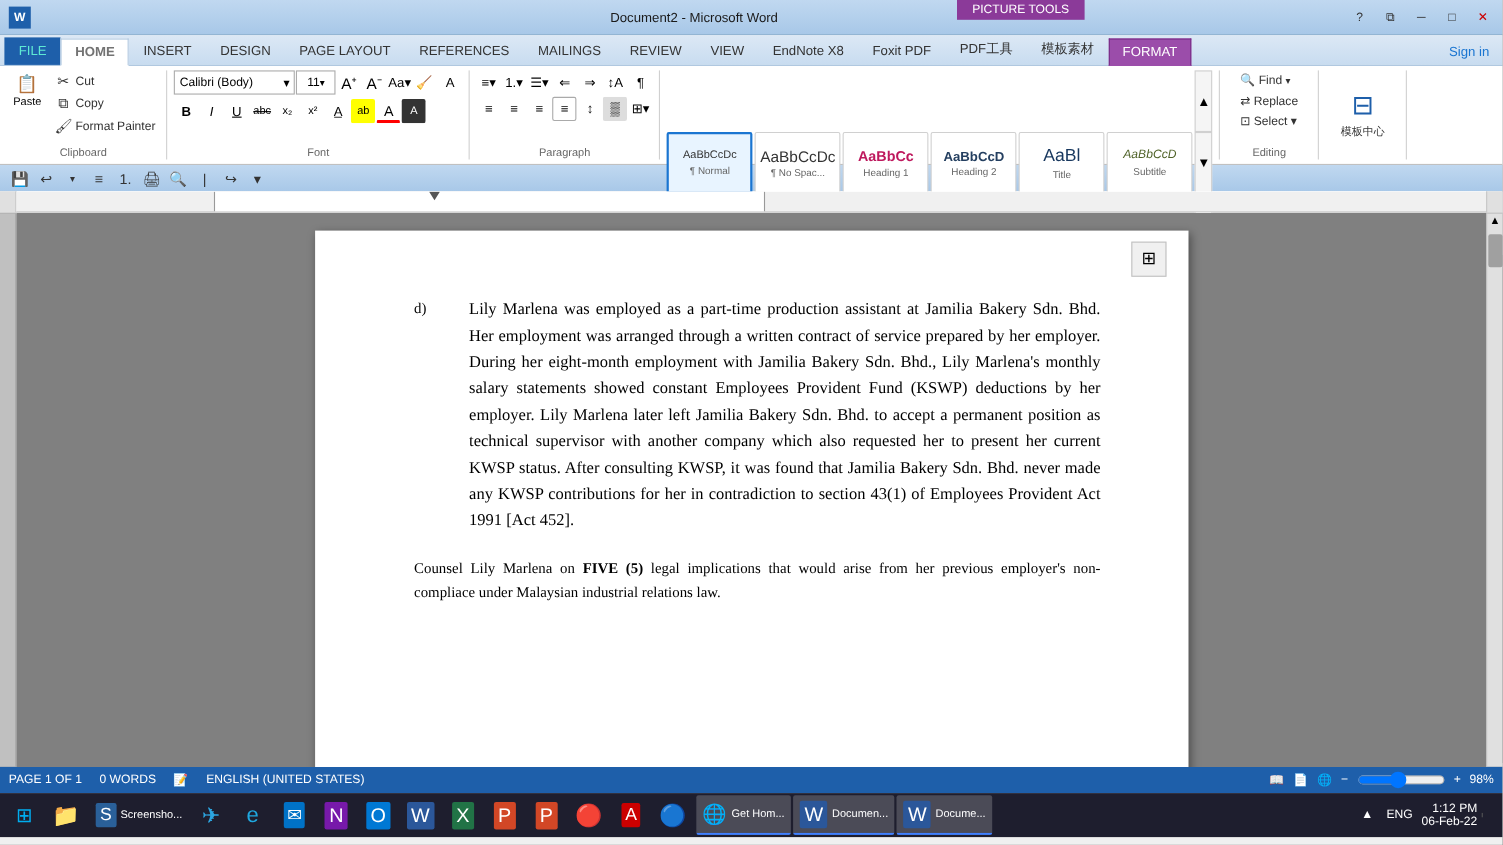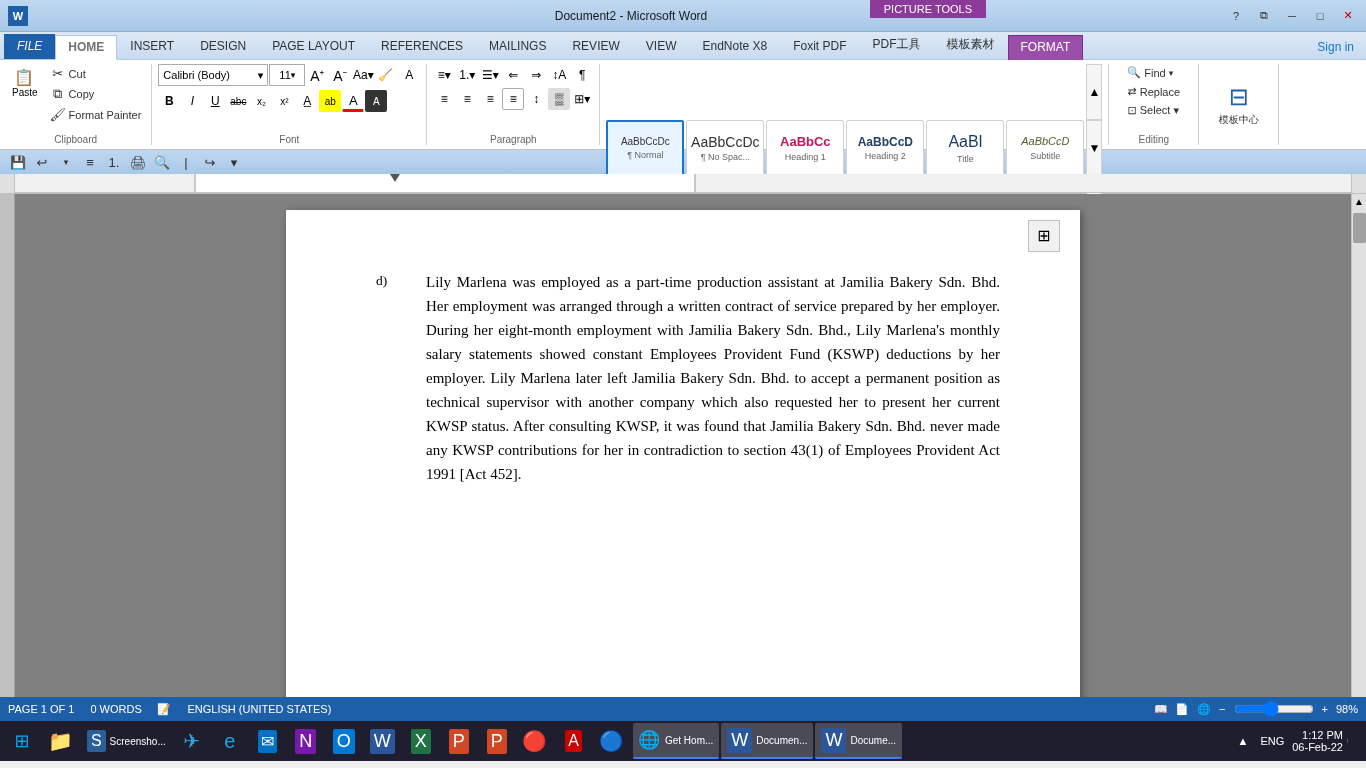--- a/index.html
+++ b/index.html
@@ -367,21 +367,21 @@
   <div class="title-bar-right">
     <div class="title-bar-btn">?</div>
     <div class="title-bar-btn">⧉</div>
     <div class="title-bar-btn">─</div>
     <div class="title-bar-btn">□</div>
     <div class="title-bar-btn" style="color:#c00;">✕</div>
   </div>
 </div>
 
 <div class="ribbon-tabs">
-  <div class="ribbon-tab" style="background:#1e5faa;color:#fef9c3;font-style:italic;">FILE</div>
+  <div class="ribbon-tab" style="background:#1e5faa;color:#5eead4;">FILE</div>
   <div class="ribbon-tab active">HOME</div>
   <div class="ribbon-tab">INSERT</div>
   <div class="ribbon-tab">DESIGN</div>
   <div class="ribbon-tab">PAGE LAYOUT</div>
   <div class="ribbon-tab">REFERENCES</div>
   <div class="ribbon-tab">MAILINGS</div>
   <div class="ribbon-tab">REVIEW</div>
   <div class="ribbon-tab">VIEW</div>
   <div class="ribbon-tab">EndNote X8</div>
   <div class="ribbon-tab">Foxit PDF</div>
@@ -573,20 +573,23 @@
   <div style="flex:1;overflow-y:auto;overflow-x:hidden;display:flex;justify-content:center;padding:16px 0;background:#808080;">
     <div class="page">
 
       <div class="doc-image-btn">⊞</div>
 
       <div class="paragraph-item">
         <div class="para-label">d)</div>
         <div class="para-text">Lily Marlena was employed as a part-time production assistant at Jamilia Bakery Sdn. Bhd. Her employment was arranged through a written contract of service prepared by her employer. During her eight-month employment with Jamilia Bakery Sdn. Bhd., Lily Marlena's monthly salary statements showed constant Employees Provident Fund (KSWP) deductions by her employer. Lily Marlena later left Jamilia Bakery Sdn. Bhd. to accept a permanent position as technical supervisor with another company which also requested her to present her current KWSP status.  After consulting KWSP, it was found that Jamilia Bakery Sdn. Bhd. never made any KWSP contributions for her in contradiction to section 43(1) of Employees Provident Act 1991 [Act 452].</div>
       </div>
 
+      <div class="para-standalone">
+        <span>Counsel Lily Marlena on </span><strong>FIVE (5)</strong><span> legal implications that would arise from her previous employer's non-compliace under Malaysian industrial relations law.</span>
+      </div>
     </div>
   </div>
 
   <div style="width:15px;background:#e0e0e0;display:flex;flex-direction:column;align-items:center;border-left:1px solid #c0c0c0;">
     <div style="font-size:10px;cursor:pointer;padding:2px;">▲</div>
     <div style="width:13px;height:30px;background:#a0a0a0;border-radius:2px;margin-top:4px;"></div>
   </div>
 </div>
 
 <div class="status-bar">

